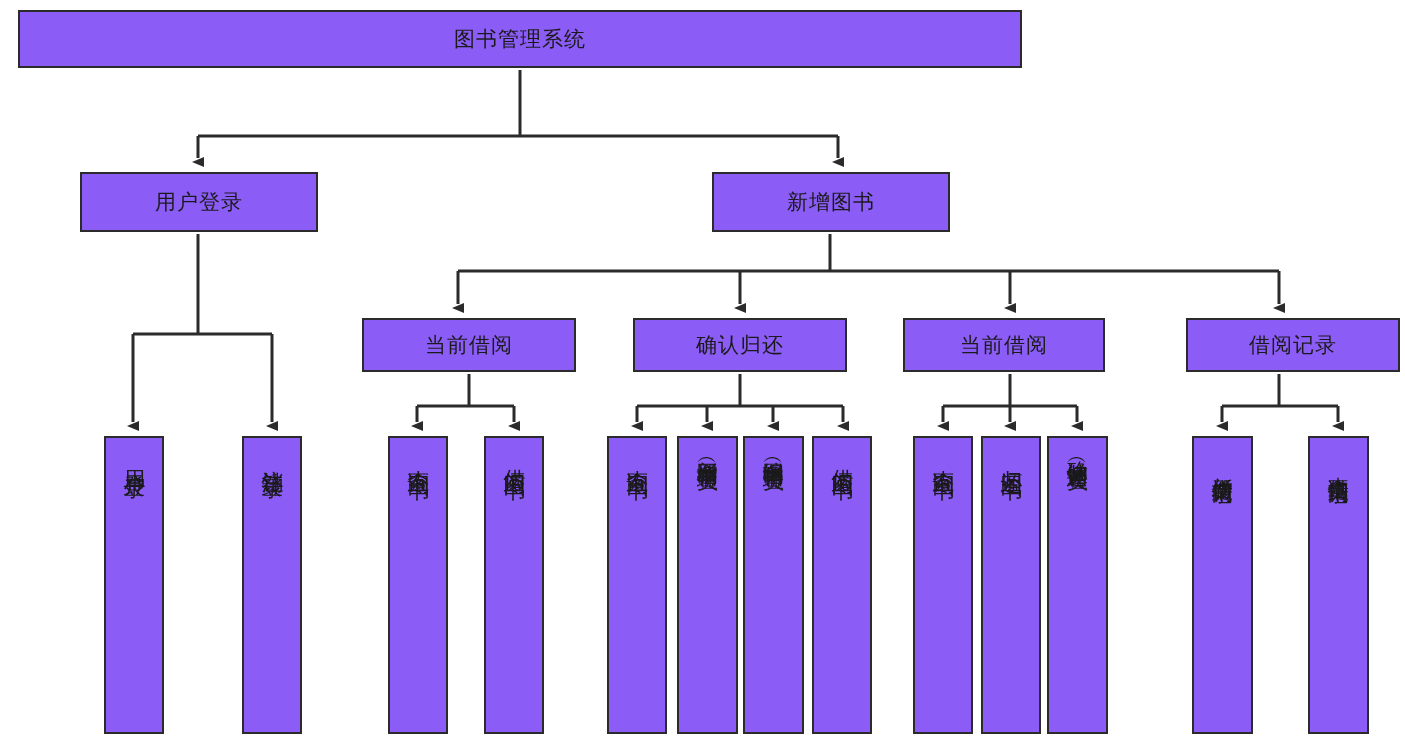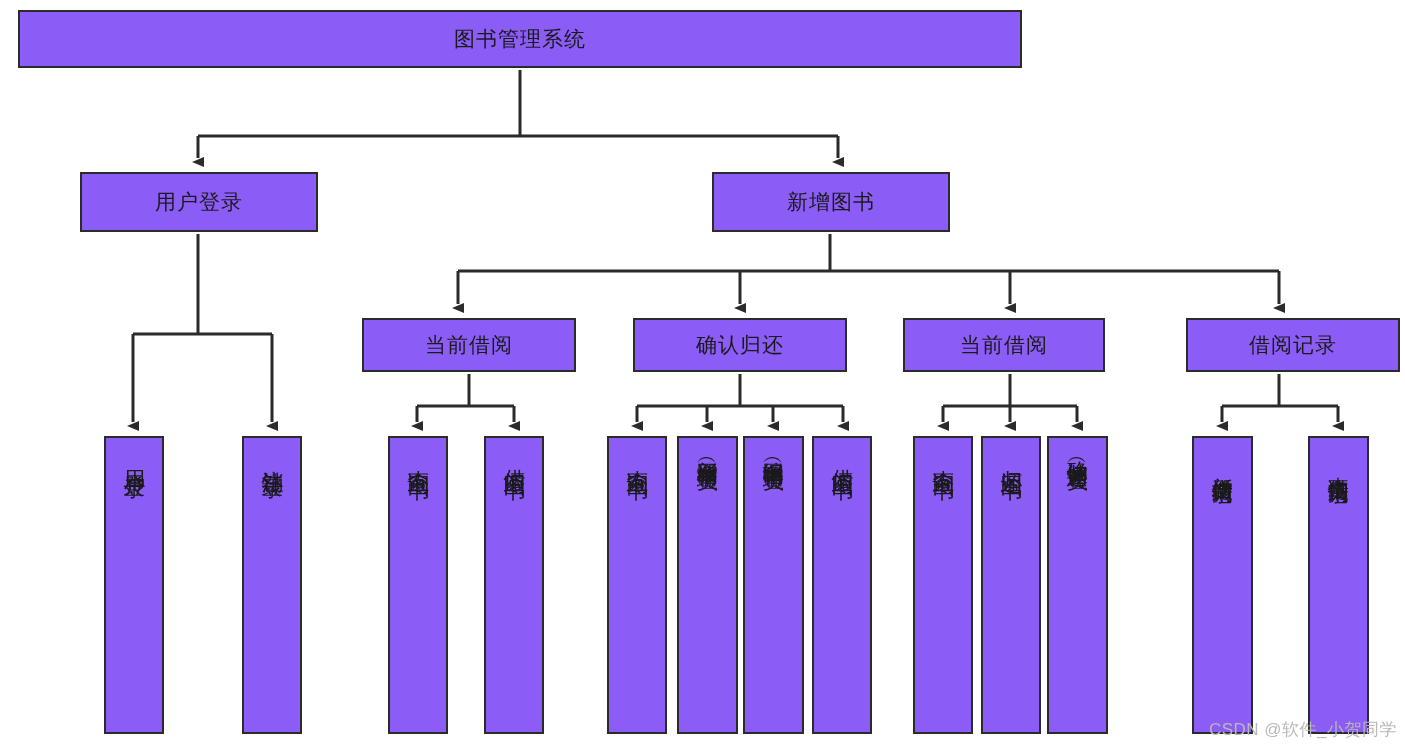--- a/index.html
+++ b/index.html
@@ -182,15 +182,14 @@
     <span class="vlabel">确认归还（管理员）</span>
   </div>
 
   <div class="node vert tall" style="left:1192px; top:436px; width:61px; height:298px; padding-top:22px;">
     <span class="vlabel">新增借阅记录</span>
   </div>
   <div class="node vert tall" style="left:1308px; top:436px; width:61px; height:298px; padding-top:22px;">
     <span class="vlabel">查询借阅记录</span>
   </div>
 
-  <div id="watermark">CSDN @软件_小贺同学</div>
 
 </div>
 
 </body></html>

